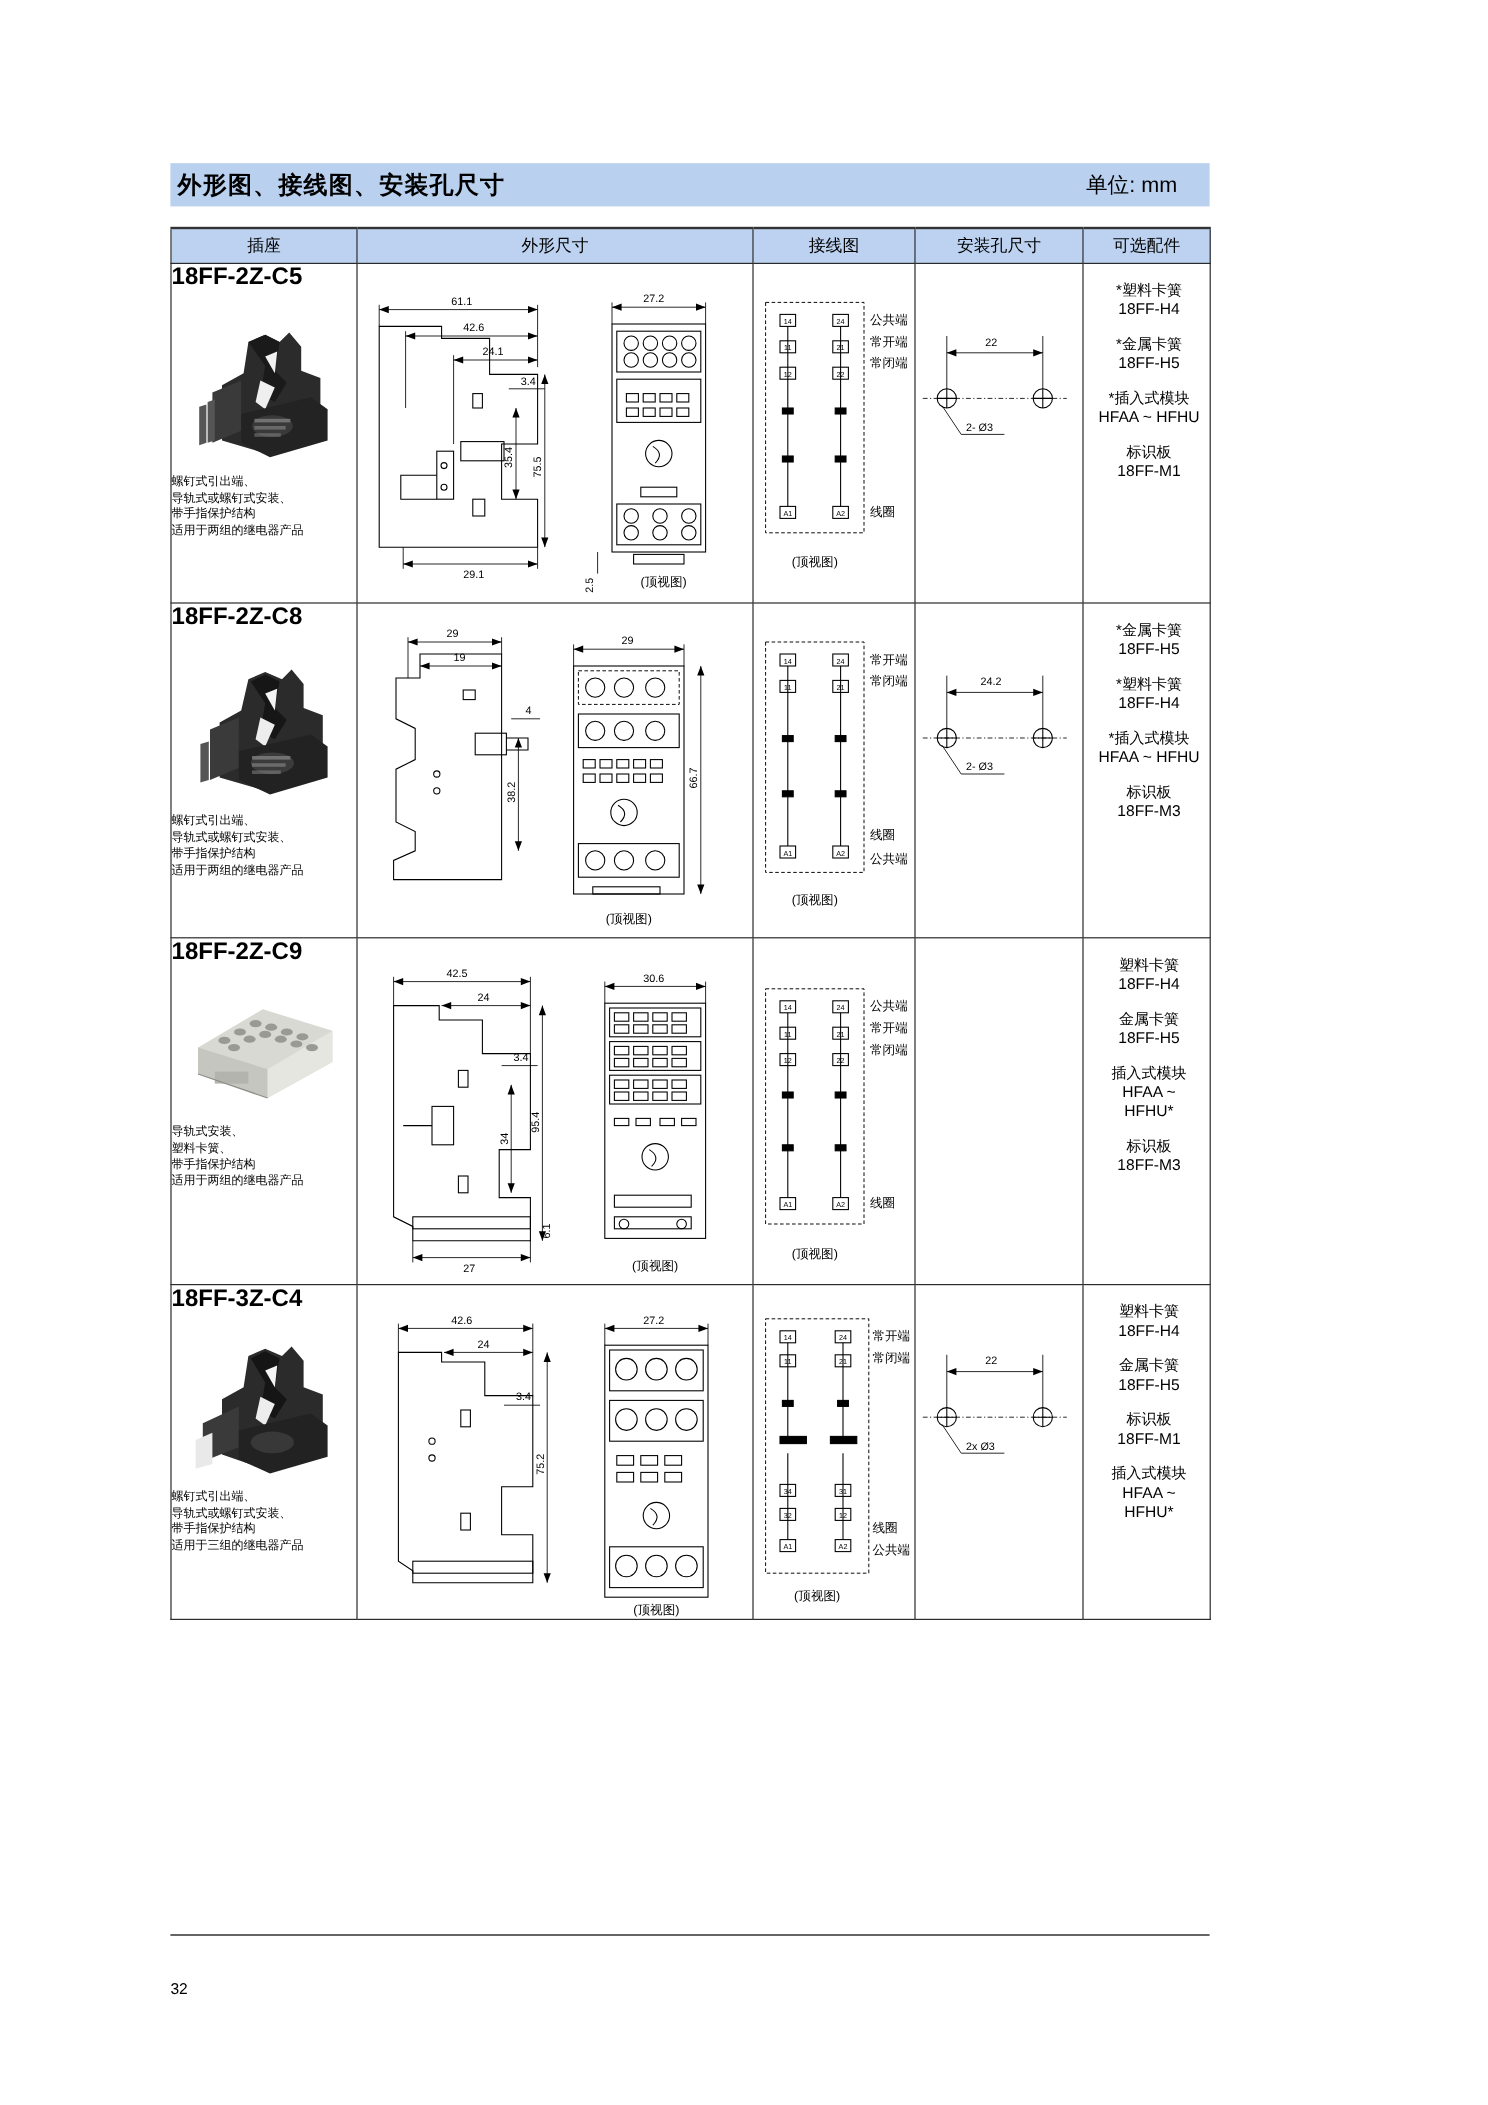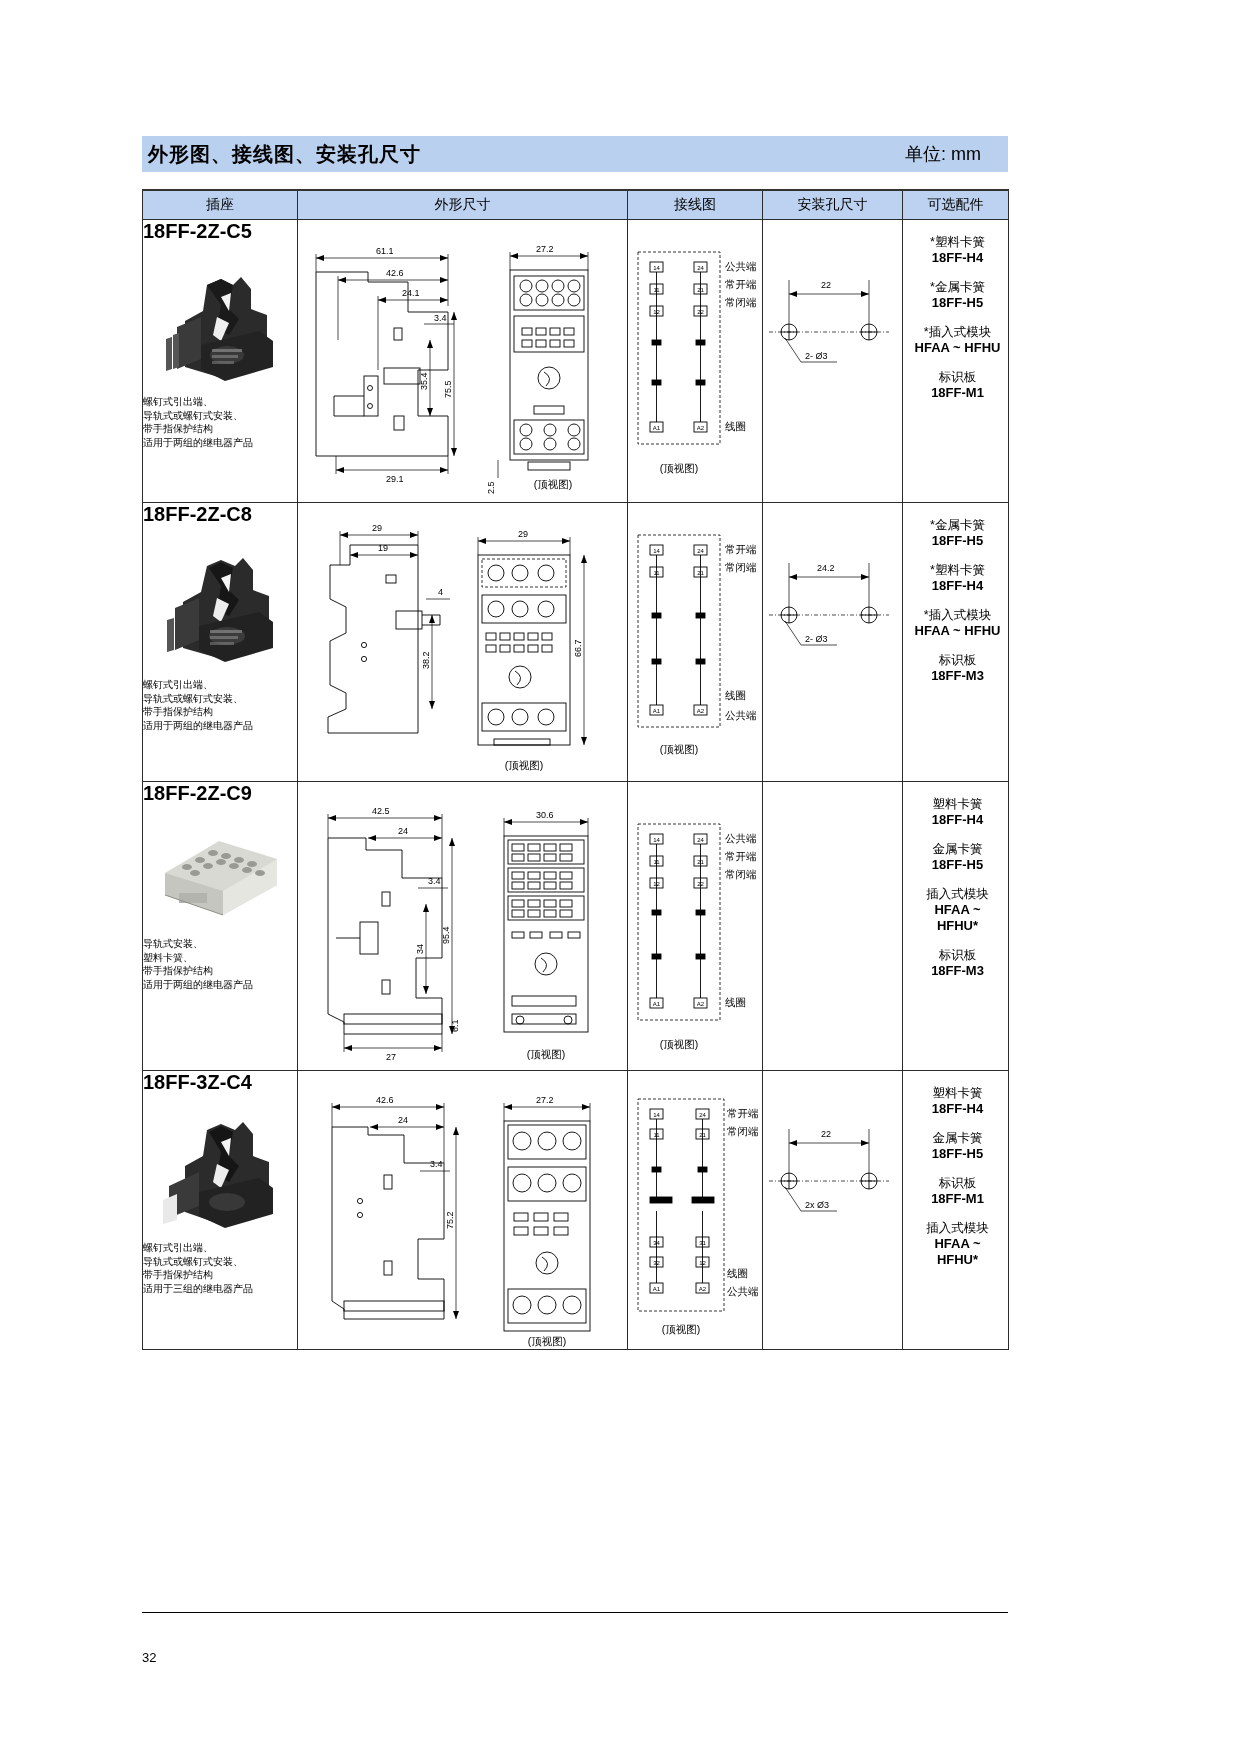--- a/index.html
+++ b/index.html
@@ -38,21 +38,21 @@
   .dash{stroke-dasharray:4 2 1 2;stroke-width:.7;}
   .dsh2{stroke-dasharray:3 2;stroke-width:.8;}
   .dim{font-size:9px;font-family:"Liberation Sans",sans-serif;}
   .lbl{font-size:10.5px;}
   .term{font-size:6px;}
 
   
   .acc{padding:14px 6px 10px 10px;font-size:12.5px;line-height:16px;text-align:center;}
   .acc .g{margin-bottom:13px;}
   .acc .zh{font-size:12.5px;}
-  .acc .en{font-weight:bold;font-size:13px;}
+  .acc .en{font-weight:normal;font-size:13px;}
 
   
   .frule{position:absolute;left:142px;top:1612px;width:866px;height:1px;background:#000;}
   .pnum{position:absolute;left:142px;top:1650px;font-size:13px;}
 </style>
 </head>
 <body>
 
 <div class="page">
 

